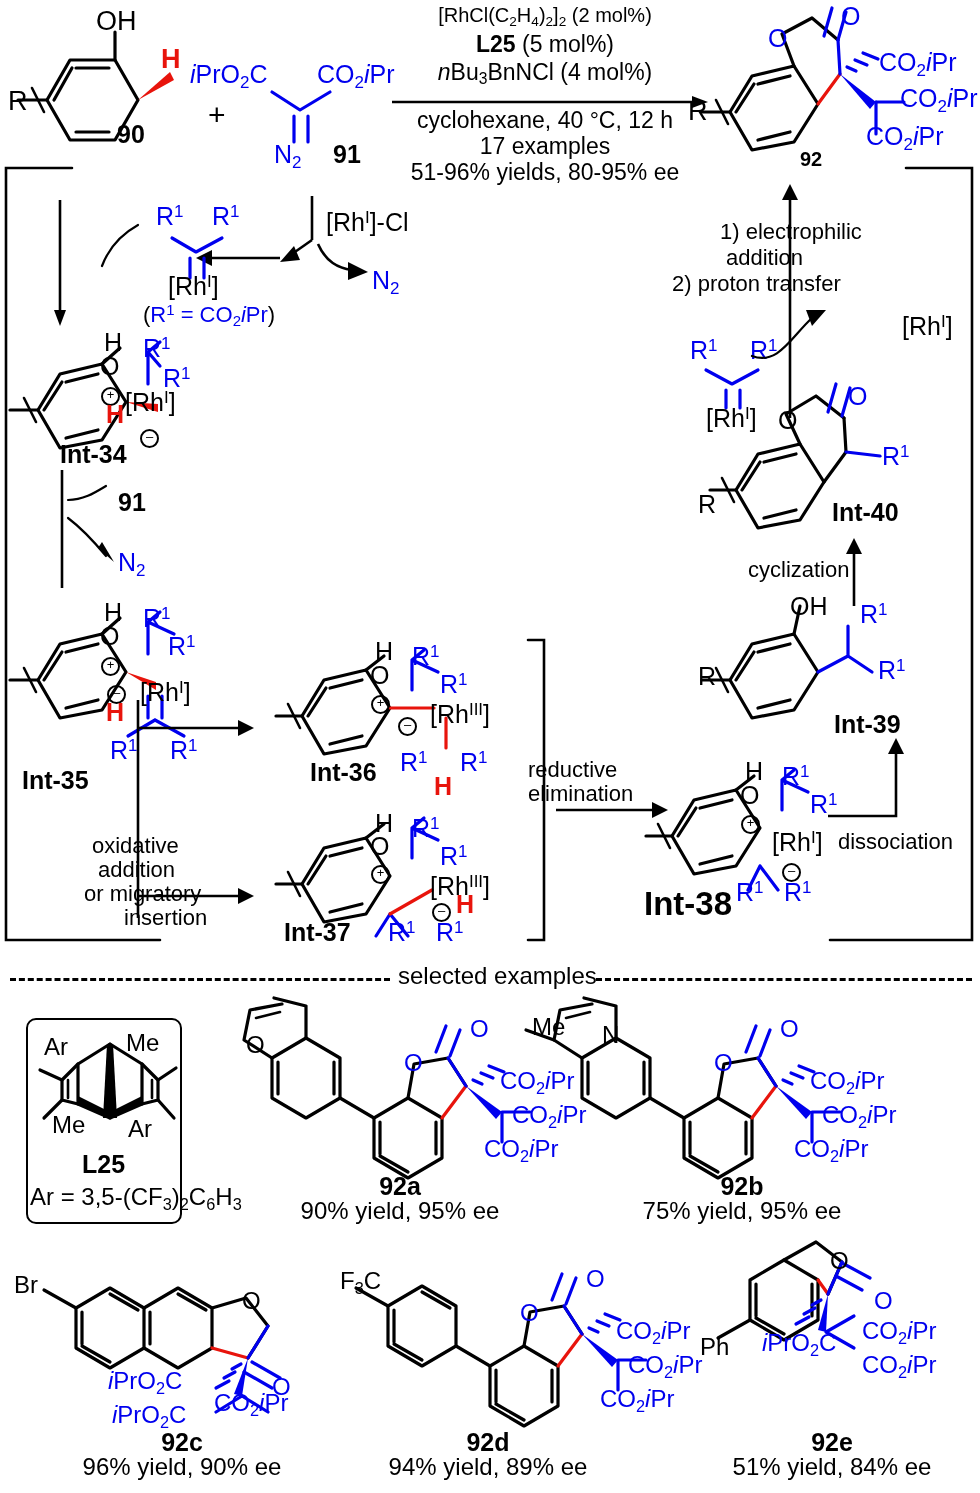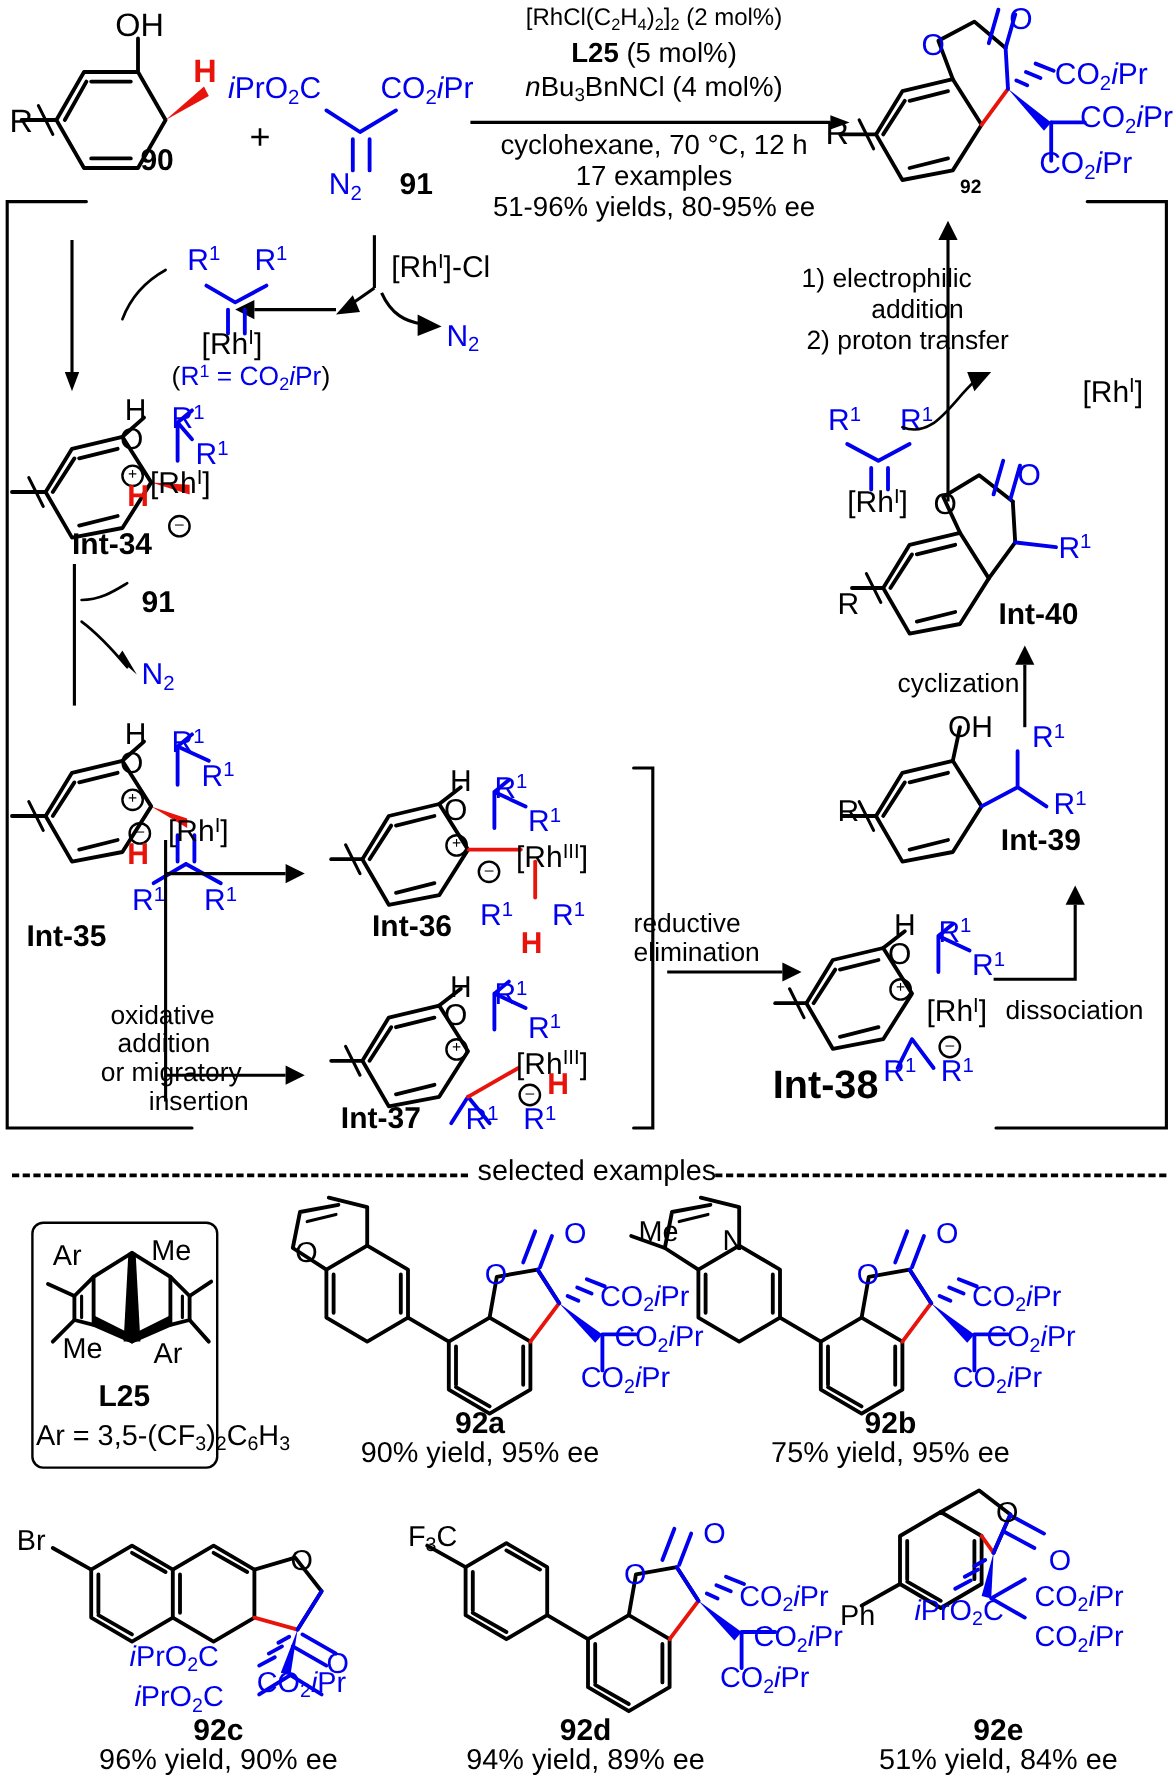--- a/index.html
+++ b/index.html
@@ -61,21 +61,21 @@
 <div class="txt blue" style="left:274px;top:140px;font-size:25px;">N<sub>2</sub></div>
 <div class="txt b" style="left:333px;top:140px;font-size:25px;">91</div>
 
 <div class="txt ctr" style="left:545px;top:4px;font-size:20px;">[RhCl(C<sub>2</sub>H<sub>4</sub>)<sub>2</sub>]<sub>2</sub> (2 mol%)</div>
 <div class="txt ctr" style="left:545px;top:32px;font-size:23px;"><b>L25</b><span> (5 mol%)</span></div>
 <div class="txt ctr" style="left:545px;top:60px;font-size:23px;"><span class="it">n</span>Bu<sub>3</sub>BnNCl (4 mol%)</div>
 <svg style="left:392px;top:96px;width:320px;height:14px;">
   <path class="arw" d="M0,6 L300,6"></path>
   <polygon class="bkw" points="300,0 316,6 300,12"></polygon>
 </svg>
-<div class="txt ctr" style="left:545px;top:108px;font-size:23px;">cyclohexane, 70 °C, 12 h</div>
+<div class="txt ctr" style="left:545px;top:108px;font-size:23px;">cyclohexane, 40 °C, 12 h</div>
 <div class="txt ctr" style="left:545px;top:134px;font-size:23px;">17 examples</div>
 <div class="txt ctr" style="left:545px;top:160px;font-size:23px;">51-96% yields, 80-95% ee</div>
 
 <svg style="left:690px;top:10px;width:290px;height:170px;">
   <polygon class="bk" points="62,66 104,56 128,94 104,132 62,140 40,102"></polygon>
   <path class="bk" d="M68,74 L100,66 M100,122 L68,130 M46,102 L64,74"></path>
   <path class="bk" d="M40,102 L12,102"></path>
   <path class="bk2" d="M26,90 L38,114"></path>
 
   <path class="bk" d="M104,56 L92,24 L122,8 L148,30"></path>
@@ -89,21 +89,21 @@
   <path class="bl" d="M157,57 L166,61 M165,50 L177,55 M173,43 L188,49"></path>
   <path class="bl" d="M186,92 L186,124"></path>
   <path class="bl" d="M186,92 L214,92"></path>
 </svg>
 <div class="txt" style="left:688px;top:96px;font-size:27px;">R</div>
 <div class="txt blue" style="left:768px;top:24px;font-size:25px;">O</div>
 <div class="txt blue" style="left:841px;top:2px;font-size:25px;">O</div>
 <div class="txt blue" style="left:879px;top:48px;font-size:25px;">CO<sub>2</sub><span class="it">i</span>Pr</div>
 <div class="txt blue" style="left:900px;top:84px;font-size:25px;">CO<sub>2</sub><span class="it">i</span>Pr</div>
 <div class="txt blue" style="left:866px;top:122px;font-size:25px;">CO<sub>2</sub><span class="it">i</span>Pr</div>
-<div class="txt b" style="left:800px;top:148px;font-size:16px;">92</div>
+<div class="txt b" style="left:800px;top:148px;font-size:20px;">92</div>
 
 <svg style="left:0px;top:0px;width:980px;height:1493px;">
 
   <path class="bk2" d="M72,168 L6,168 L6,940 L160,940"></path>
 
   <path class="bk2" d="M906,168 L972,168 L972,940 L830,940"></path>
 
   <path class="arw" d="M60,200 L60,310"></path>
   <polygon class="bkw" points="54,310 60,326 66,310"></polygon>
 
@@ -276,21 +276,21 @@
   <path class="bk" d="M58,52 L90,44 M90,100 L58,108 M36,80 L54,52"></path>
   <path class="bk" d="M30,80 L2,80"></path>
   <path class="bk2" d="M16,68 L28,92"></path>
   <path class="bk" d="M94,34 L100,6"></path>
   <path class="bl" d="M118,72 L148,56 M148,56 L148,26 M148,56 L172,72"></path>
 </svg>
 <div class="txt" style="left:790px;top:592px;font-size:25px;">OH</div>
 <div class="txt" style="left:698px;top:662px;font-size:25px;">R</div>
 <div class="txt blue" style="left:860px;top:600px;font-size:25px;">R<sup>1</sup></div>
 <div class="txt blue" style="left:878px;top:656px;font-size:25px;">R<sup>1</sup></div>
-<div class="txt b" style="left:834px;top:686px;font-size:25px;">Int-39</div>
+<div class="txt b" style="left:834px;top:710px;font-size:25px;">Int-39</div>
 
 <svg style="left:840px;top:540px;width:40px;height:70px;">
   <path class="arw" d="M14,66 L14,14"></path>
   <polygon class="bkw" points="6,14 14,-2 22,14"></polygon>
 </svg>
 <div class="txt" style="left:748px;top:558px;font-size:22px;">cyclization</div>
 
 <svg style="left:700px;top:390px;width:260px;height:160px;">
   <polygon class="bk" points="58,64 100,54 124,92 100,130 58,138 36,100"></polygon>
   <path class="bk" d="M64,72 L96,64 M96,120 L64,128 M42,100 L60,72"></path>
@@ -314,21 +314,21 @@
   <path class="bl" d="M22,36 L48,50 L74,36"></path>
   <path class="bl" d="M42,56 L42,74 M56,56 L56,74"></path>
 </svg>
 <div class="txt" style="left:706px;top:404px;font-size:25px;">[Rh<sup>I</sup>]</div>
 <svg style="left:600px;top:190px;width:340px;height:230px;">
   <path class="arw" d="M190,228 L190,10"></path>
   <polygon class="bkw" points="182,10 190,-6 198,10"></polygon>
   <path class="thin" d="M152,166 C178,176 192,146 212,128"></path>
   <polygon class="bkw" points="206,120 226,120 212,136"></polygon>
 </svg>
-<div class="txt" style="left:668px;top:220px;font-size:22px;">1) electrophilic</div>
+<div class="txt" style="left:720px;top:220px;font-size:22px;">1) electrophilic</div>
 <div class="txt" style="left:726px;top:246px;font-size:22px;">addition</div>
 <div class="txt" style="left:672px;top:272px;font-size:22px;">2) proton transfer</div>
 <div class="txt" style="left:902px;top:312px;font-size:25px;">[Rh<sup>I</sup>]</div>
 
 <div class="dash" style="left:10px;top:978px;width:380px;"></div>
 <div class="txt" style="left:398px;top:963px;font-size:24px;">selected examples</div>
 <div class="dash" style="left:596px;top:978px;width:376px;"></div>
 
 <div class="abs" style="left:26px;top:1018px;width:152px;height:202px;border:2.6px solid #000;border-radius:10px;"></div>
 <svg style="left:38px;top:1026px;width:140px;height:120px;">

